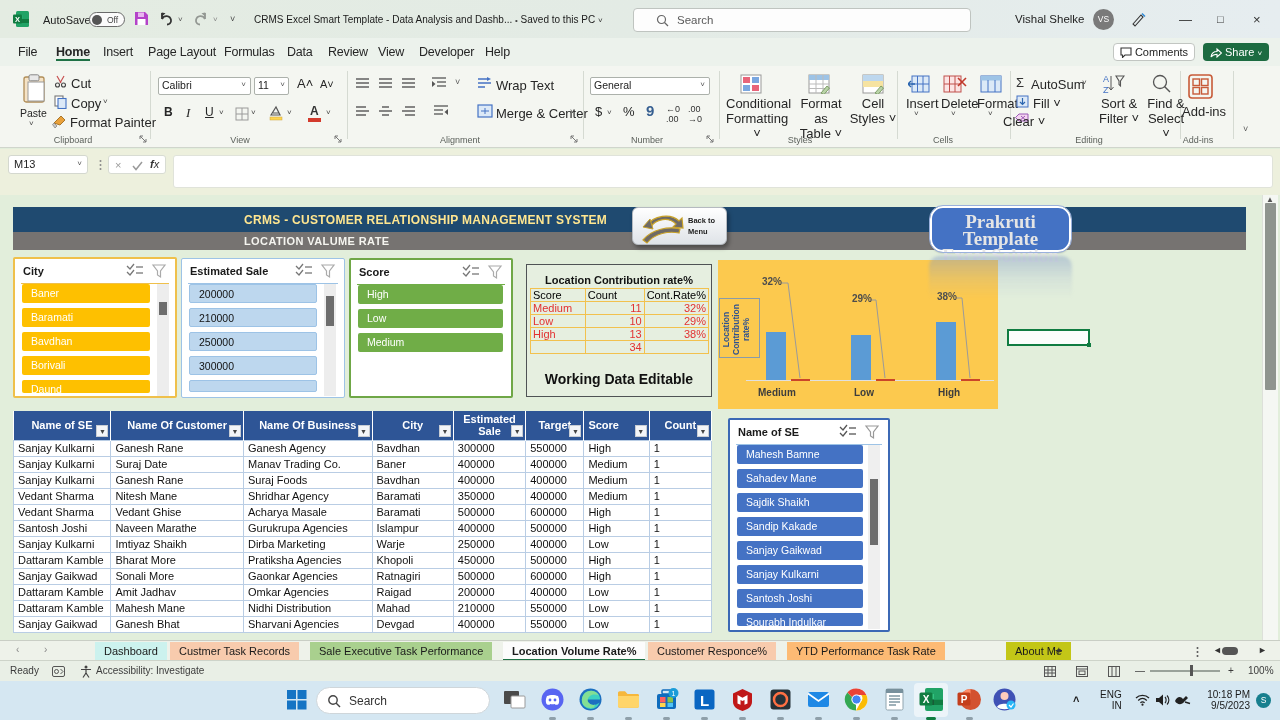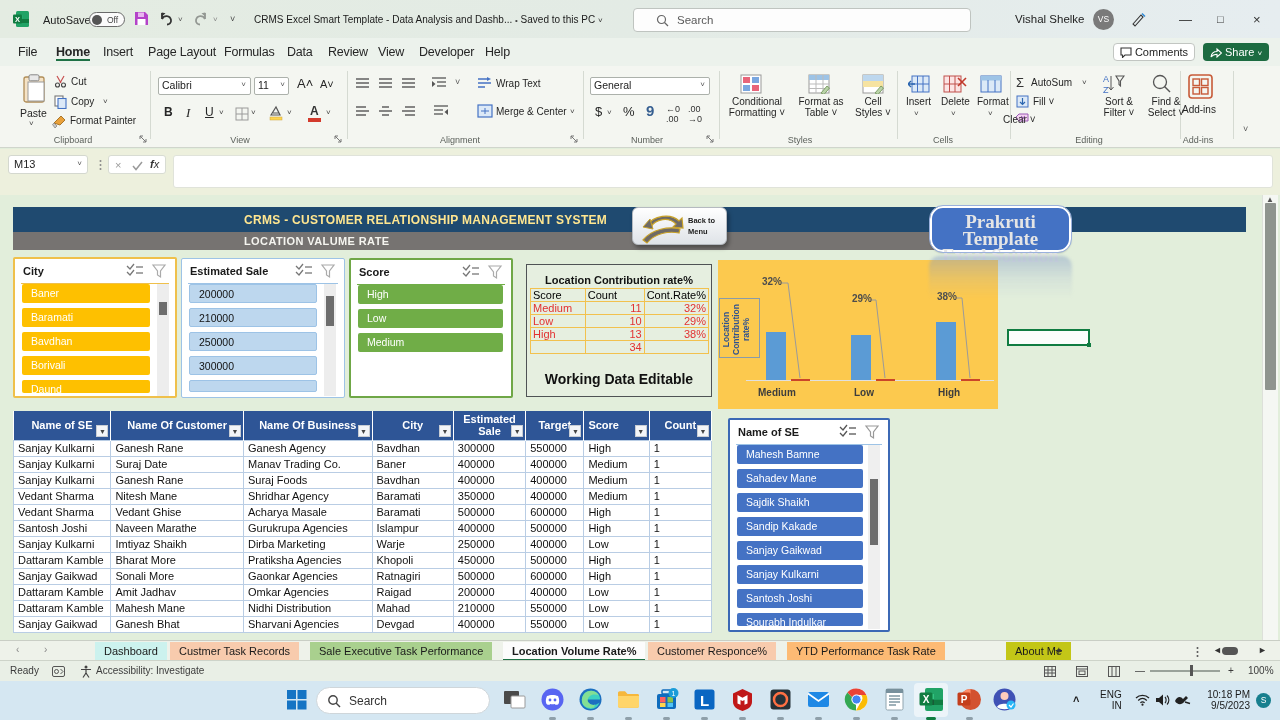--- a/index.html
+++ b/index.html
@@ -29,32 +29,32 @@
 .winbtn { position:absolute; top:12px; font-size:13px; color:#333; }
 #username { position:absolute; left:1015px; top:13px; font-size:11.5px; color:#222; }
 #avatar { position:absolute; left:1093px; top:9px; width:21px; height:21px; border-radius:50%; background:#7a7a7a; color:#fff; font-size:8.5px; text-align:center; line-height:21px; }
 
 #comments-btn { position:absolute; left:1113px; top:5px; width:82px; height:18px; background:#fff; border:1px solid #c2c6c2; border-radius:4px; font-size:11px; color:#222; text-align:center; line-height:16px; z-index:5; }
 #share-btn { position:absolute; left:1203px; top:5px; width:66px; height:18px; background:#1c6b41; border-radius:4px; font-size:11px; color:#fff; text-align:center; line-height:18px; z-index:5; }
 
 
 .rsep { position:absolute; top:5px; width:1px; height:68px; background:#d5dad2; }
 .rlabel { position:absolute; top:69px; font-size:9px; color:#5c615c; width:80px; text-align:center;}
-.rtext { position:absolute; font-size:10px; color:#262626; }
+.rtext { position:absolute; font-size:13px; color:#262626; }
 .combo { position:absolute; background:#fff; border:1px solid #acb1ab; border-radius:2px; font-size:10.5px; color:#222; padding:1px 3px; }
 
 
 #namebox { position:absolute; left:8px; top:6px; width:80px; height:19px; background:#fff; border:1px solid #d4d8cf; border-radius:3px; font-size:11px; color:#222; padding:2px 5px; }
 #fxbox { position:absolute; left:108px; top:6px; width:58px; height:19px; background:#fff; border:1px solid #d8dcd3; border-radius:3px; }
 #finput { position:absolute; left:173px; top:6px; width:1100px; height:33px; background:#fff; border:1px solid #e0e3da; border-radius:3px; }
 
 
 #band-blue { position:absolute; left:13px; top:12px; width:1233px; height:25px; background:#1f4a70; }
 #band-blue span { position:absolute; left:231px; top:6px; font-size:12px; font-weight:bold; color:#ffe690; letter-spacing:0.3px; }
-#band-gray { position:absolute; left:13px; top:37px; width:1016px; height:18px; background:#767371; }
+#band-gray { position:absolute; left:13px; top:37px; width:1233px; height:18px; background:#767371; }
 #band-gray span { position:absolute; left:231px; top:3px; font-size:11px; font-weight:bold; color:#f5f5f0; letter-spacing:0.4px; }
 
 #backmenu { position:absolute; left:632px; top:12px; width:95px; height:38px; background:linear-gradient(180deg,#ffffff,#dfe3e8); border:1px solid #b5bac0; border-radius:6px; box-shadow:2px 3px 4px rgba(0,0,0,0.35);padding-left:48px; }
 #backmenu .txt { position:absolute; left:55px; top:7px; font-size:7.5px; font-weight:bold; color:#222; line-height:11px; }
 
 #prakruti { position:absolute; left:930px; top:11px; width:141px; height:46px; background:#4472c4; border:2.5px solid #ffffff; outline:1px solid #9ab1dd; border-radius:13px; box-shadow:0 1px 2px rgba(0,0,0,.25); }
 #prakruti div { margin-top:5px; text-align:center; font-family:"Liberation Serif", serif; font-weight:bold; font-size:19px; color:#e5e5e5; line-height:17px; }
 #prakruti-reflect { position:absolute; left:929px; top:61px; width:143px; height:42px; background:linear-gradient(180deg,rgba(130,155,198,0.45),rgba(150,170,205,0.16) 55%,rgba(160,180,210,0)); border-radius:10px 10px 0 0; filter:blur(1.5px); z-index:4; }
 
 

